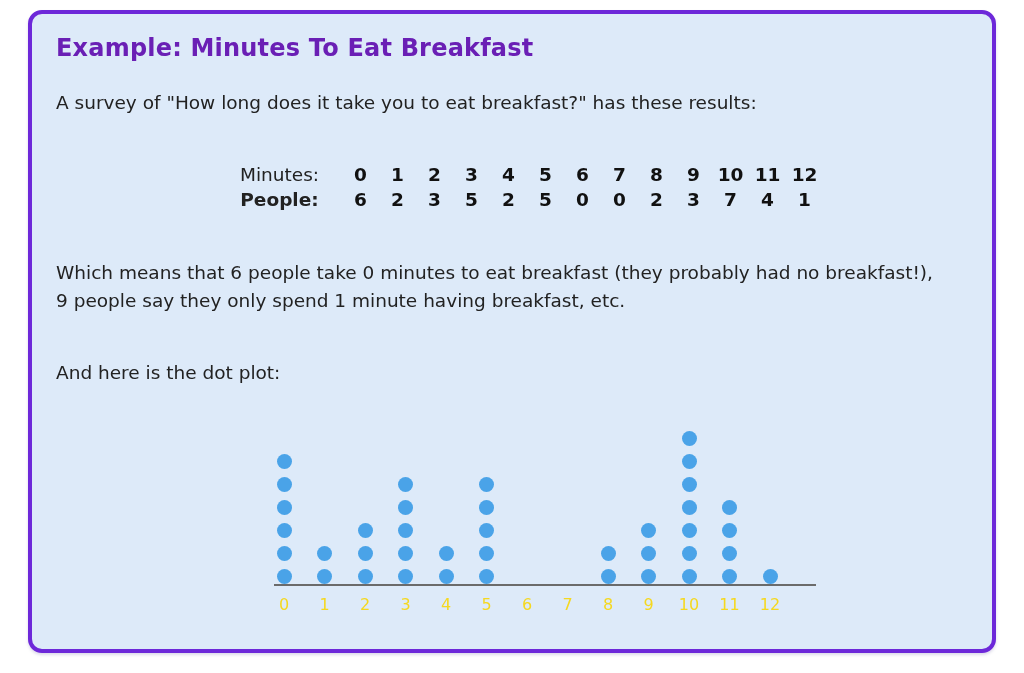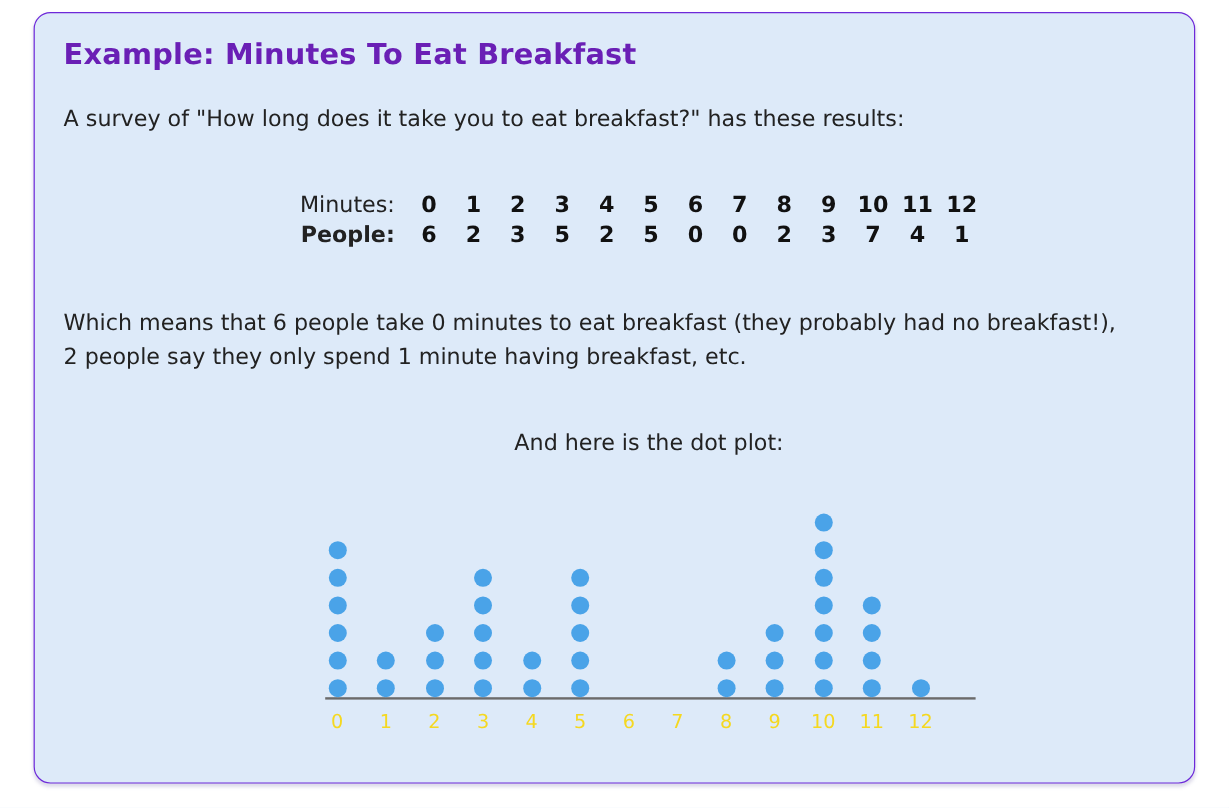--- a/index.html
+++ b/index.html
@@ -13,21 +13,21 @@
   body {
     font-family: "DejaVu Sans", sans-serif;
   }
   .card {
     position: absolute;
     left: 28px;
     top: 10px;
     width: 968px;
     height: 643px;
     background: #ddeaf9;
-    border: 1px solid #6d28d9;
+    border: 4px solid #6d28d9;
     border-radius: 14px;
     box-sizing: border-box;
     box-shadow: 0 2px 3px rgba(120,110,170,0.25);
     padding-left: 26px;
   }
   .title {
     position: absolute;
     left: 24px;
     top: 20px;
     font-size: 24px;
@@ -48,40 +48,39 @@
   }
   #explain-text {
     left: 24px;
     top: 245px;
     width: 890px;
   }
   #dotplot-caption {
     left: 24px;
     top: 345px;
     width: 600px;
-    text-align: right;
   }
 
   
   .datatable {
     position: absolute;
     left: 195px;
     top: 148px;
     border-collapse: collapse;
   }
   .datatable td {
     font-size: 18.5px;
     color: #111111;
     padding: 2px 0;
     text-align: center;
     width: 37px;
     font-weight: bold;
   }
   .datatable td.rowlabel {
-    text-align: right;
+    text-align: center;
     width: 105px;
     padding-right: 10px;
     color: #222222;
   }
   .datatable tr.minutes td {
     font-weight: bold;
   }
   .datatable tr.minutes td.rowlabel {
     font-weight: normal;
   }
@@ -166,21 +165,21 @@
       <td>0</td>
       <td>2</td>
       <td>3</td>
       <td>7</td>
       <td>4</td>
       <td>1</td>
     </tr>
   </tbody>
     </table>
 
-  <div class="para" id="explain-text">Which means that 6 people take 0 minutes to eat breakfast (they probably had no breakfast!), 2 people say they only spend 1 minute having breakfast, etc.</div>
+  <div class="para" id="explain-text">Which means that 6 people take 0 minutes to eat breakfast (they probably had no breakfast!), 9 people say they only spend 1 minute having breakfast, etc.</div>
 
   <div class="para" id="dotplot-caption">And here is the dot plot:</div>
 
   <div class="plot" id="dot-plot">
     <div class="axis-line"></div>
   <div class="col" style="left: 4px;">
         <div class="dot"></div>
         <div class="dot"></div>
         <div class="dot"></div>
         <div class="dot"></div>

